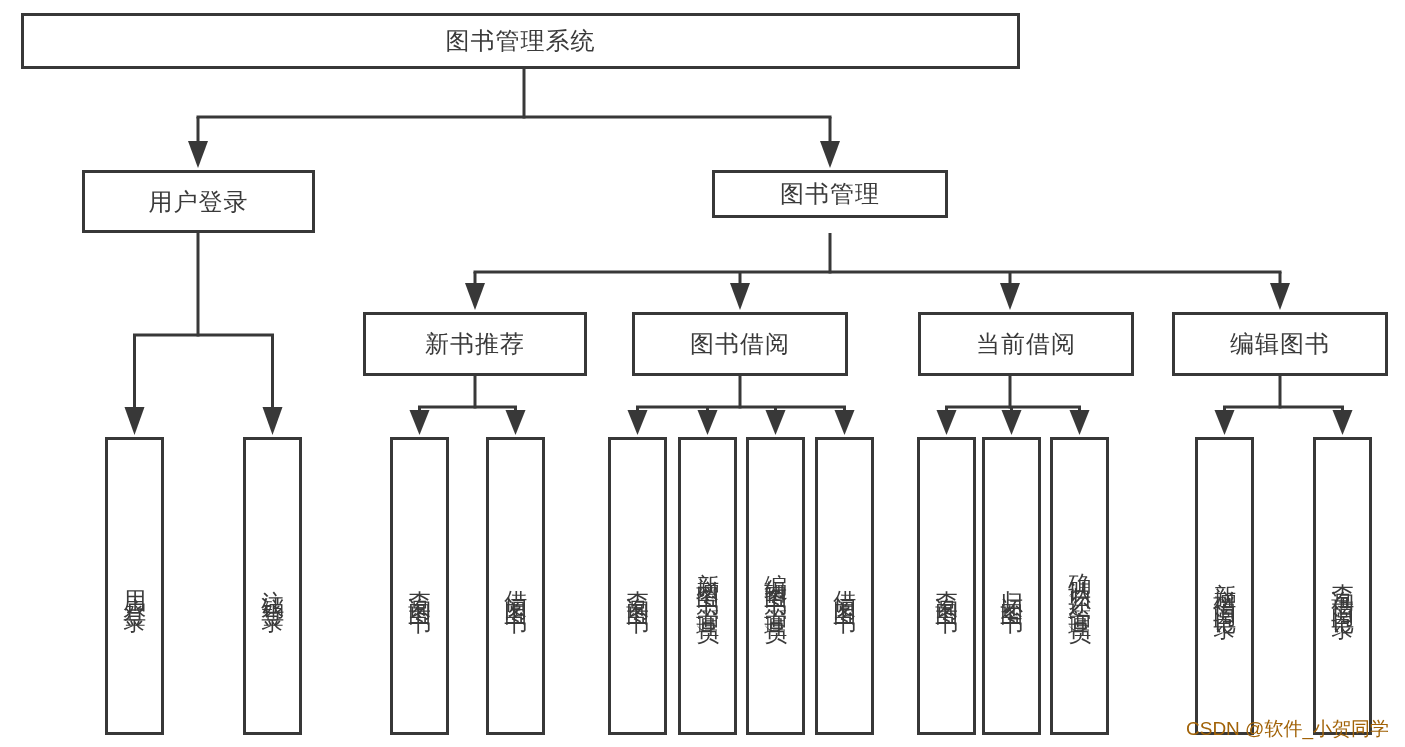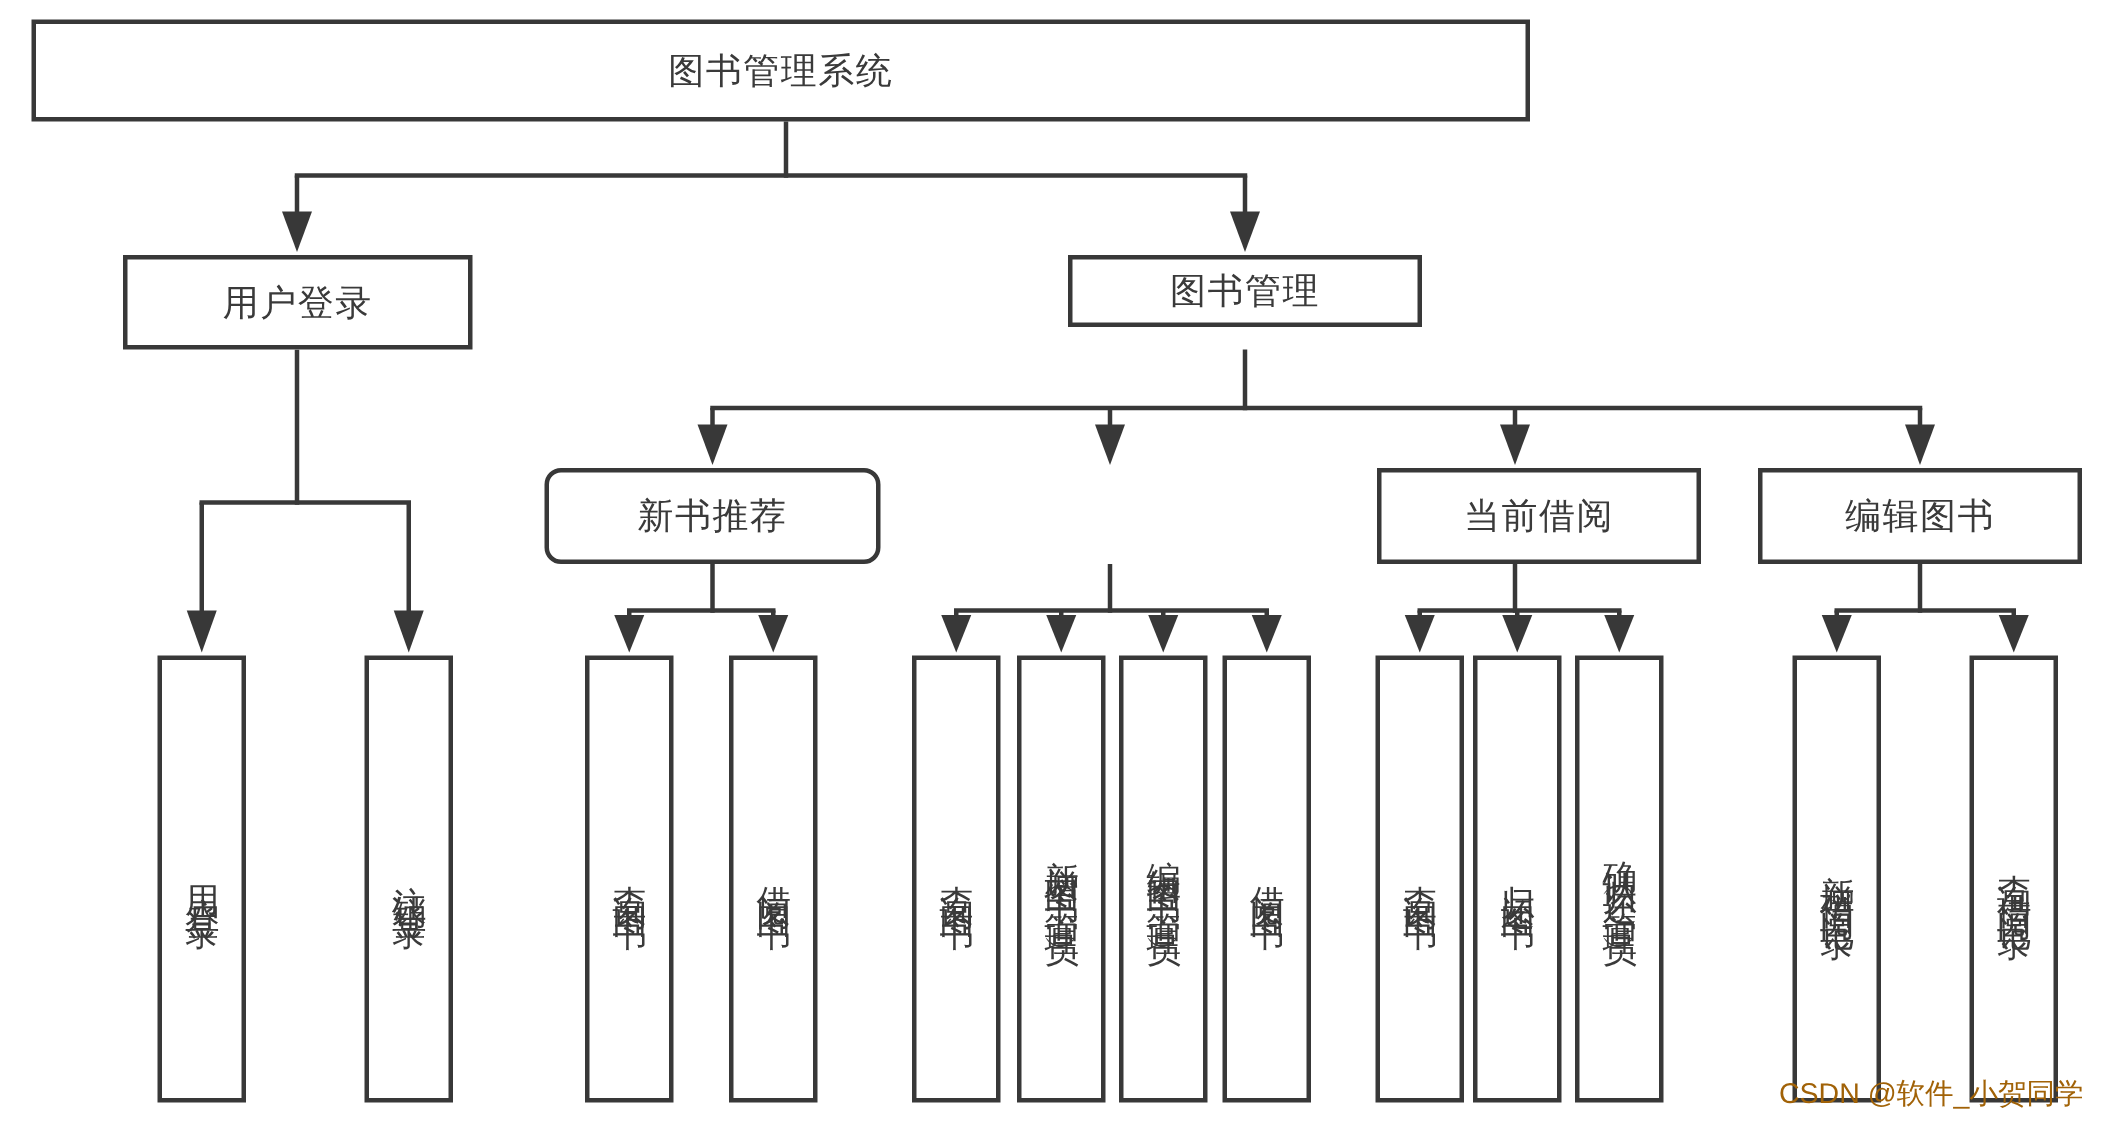--- a/index.html
+++ b/index.html
@@ -38,24 +38,24 @@
   .box.leaf span {
     writing-mode: vertical-lr;
     text-orientation: mixed;
     font-size: 23px;
     letter-spacing: 7px;
     color: #3a3a3a;
     line-height: 1.2;
     white-space: nowrap;
   }
   
-  .root   { left: 21px;   top: 13px;  width: 999px; height: 68px; }
+  .root   { left: 21px;   top: 13px;  width: 999px; height: 56px; }
   .login2 { left: 82px;   top: 170px; width: 233px; height: 63px; }
   .mgmt2  { left: 712px;  top: 170px; width: 236px; height: 48px; }
-  .nb3    { left: 363px;  top: 312px; width: 224px; height: 64px; border-radius: 11px; }
+  .nb3    { left: 363px;  top: 312px; width: 224px; height: 64px; }
   .bb3    { left: 632px;  top: 312px; width: 216px; height: 64px; }
   .cb3    { left: 902px;  top: 312px; width: 216px; height: 64px; margin-left: 16px; }
   .br3    { left: 1172px; top: 312px; width: 216px; height: 64px; }
   
   .leaf   { top: 437px; width: 59px; height: 298px; }
   .lf-a1 { left: 105px; }  .lf-a2 { left: 243px; }
   .lf-b1 { left: 390px; }  .lf-b2 { left: 486px; }
   .lf-c1 { left: 608px; }  .lf-c2 { left: 678px; }  .lf-c3 { left: 746px; }  .lf-c4 { left: 815px; }
   .lf-d1 { left: 917px; }  .lf-d2 { left: 982px; }  .lf-d3 { left: 1050px; }
   .lf-e1 { left: 1195px; } .lf-e2 { left: 1313px; }
@@ -154,20 +154,23 @@
   <div class="box h login2">
     <span>用户登录</span>
   </div>
   <div class="box h mgmt2">
     <span>图书管理</span>
   </div>
 
   <div class="box h nb3">
     <span>新书推荐</span>
   </div>
+  <div class="box h bb3">
+    <span>图书借阅</span>
+  </div>
   <div class="box h cb3">
     <span>当前借阅</span>
   </div>
   <div class="box h br3">
     <span>编辑图书</span>
   </div>
 
   <div class="box leaf lf-a1">
     <span>用户登录</span>
   </div>

